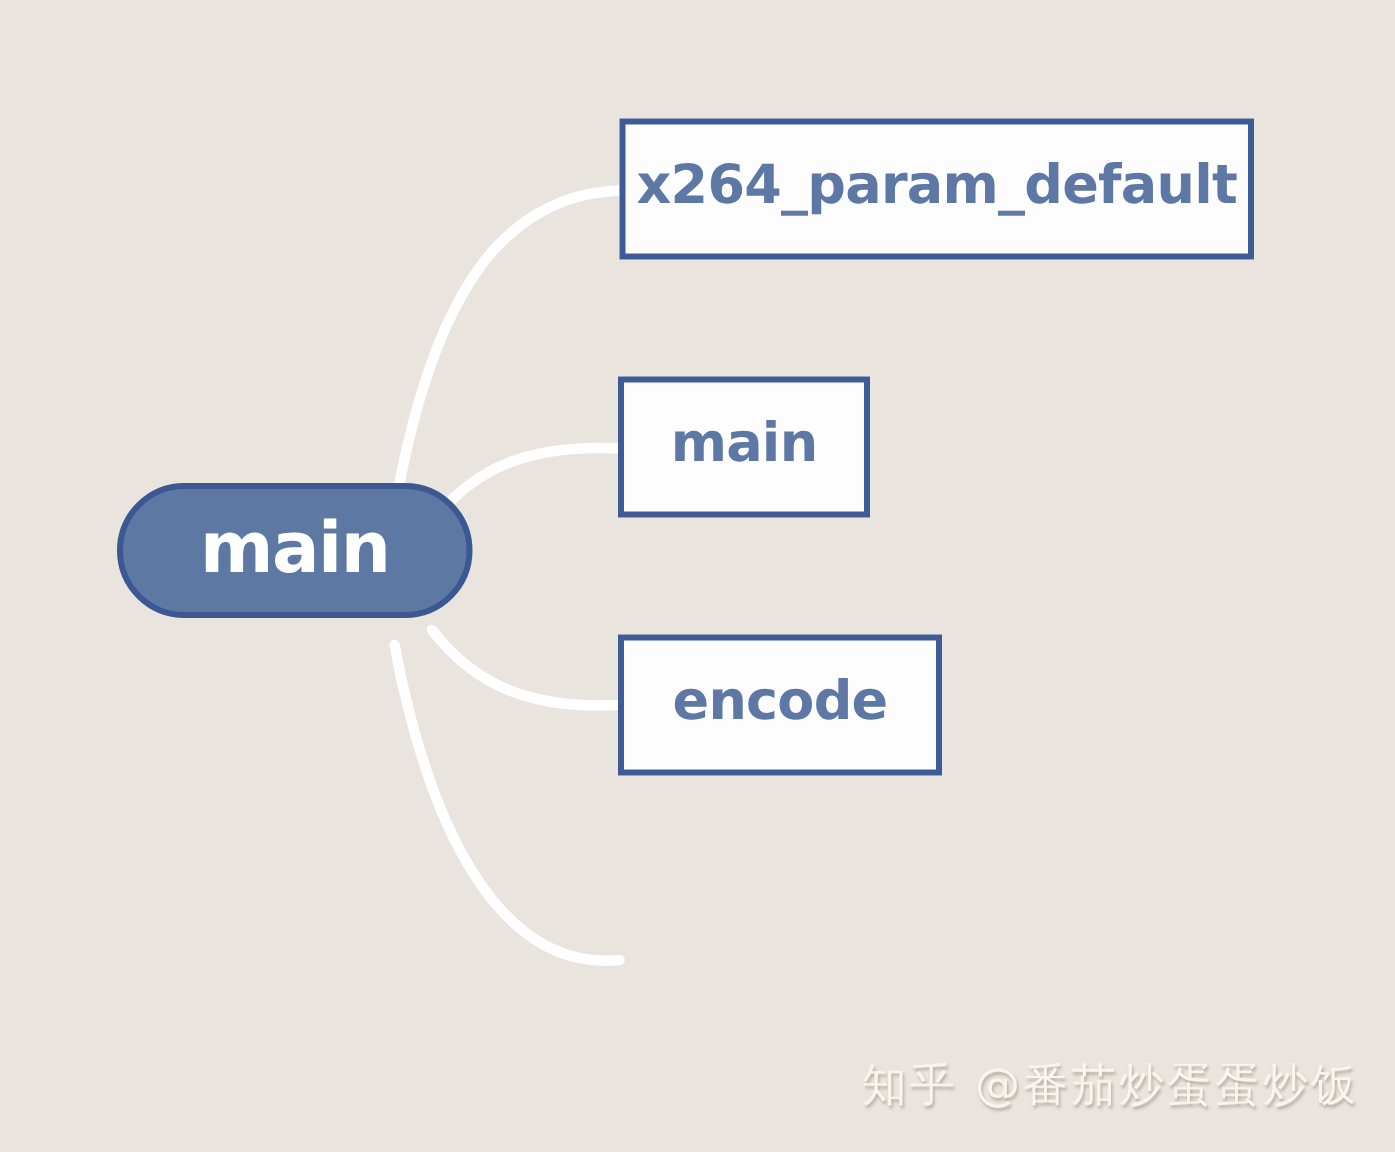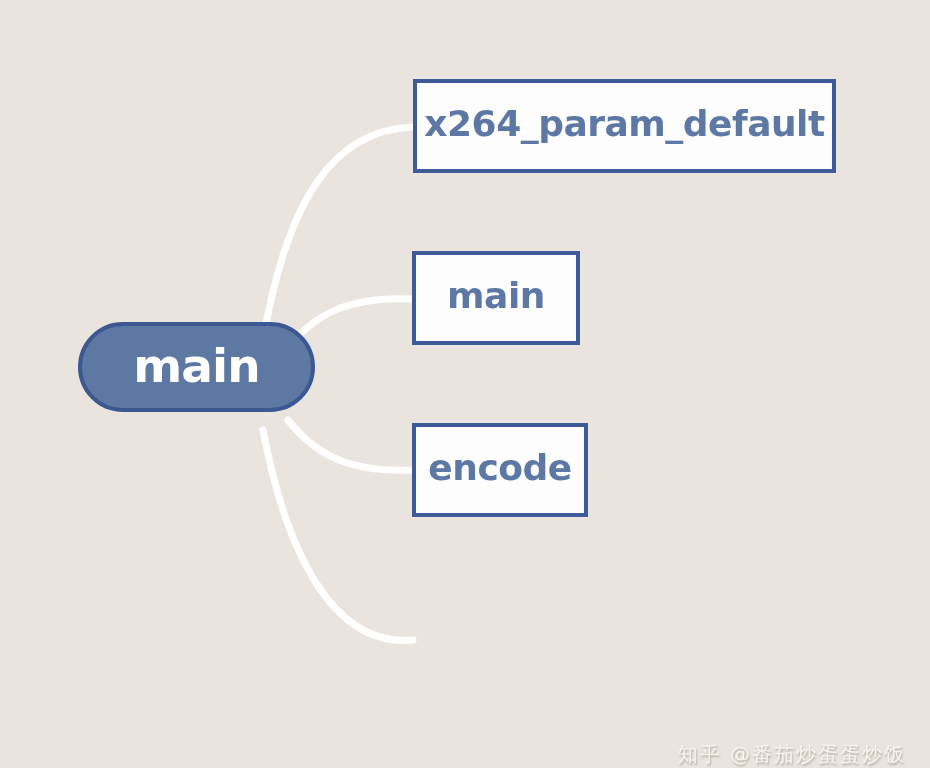--- a/index.html
+++ b/index.html
@@ -64,27 +64,27 @@
   .child-node .label {
     color: var(--box-text, #5d78a5);
     font-size: 36px;
     font-weight: bold;
     letter-spacing: -0.5px;
     line-height: 1;
     padding-bottom: 4px;
   }
   .node-1 { left: 413px; top:  79px; width: 423px; height: 94px; }
   .node-2 { left: 412px; top: 251px; width: 168px; height: 94px; }
-  .node-3 { left: 412px; top: 423px; width: 176px; height: 94px; }
+  .node-3 { left: 412px; top: 423px; width: 216px; height: 94px; }
   .node-4 { left: 412px; top: 595px; width: 440px; height: 94px; }
   .watermark {
     position: absolute;
     right: 24px;
-    bottom: 0;
-    font-size: 20px;
+    bottom: 24px;
+    font-size: 30px;
     color: var(--watermark-text, #f8f5ef);
     text-shadow: 1px 2px 2px rgba(125, 113, 96, 0.45);
     letter-spacing: 2px;
   }
 </style>
 </head>
 <body>
 
 <div class="canvas">
 

